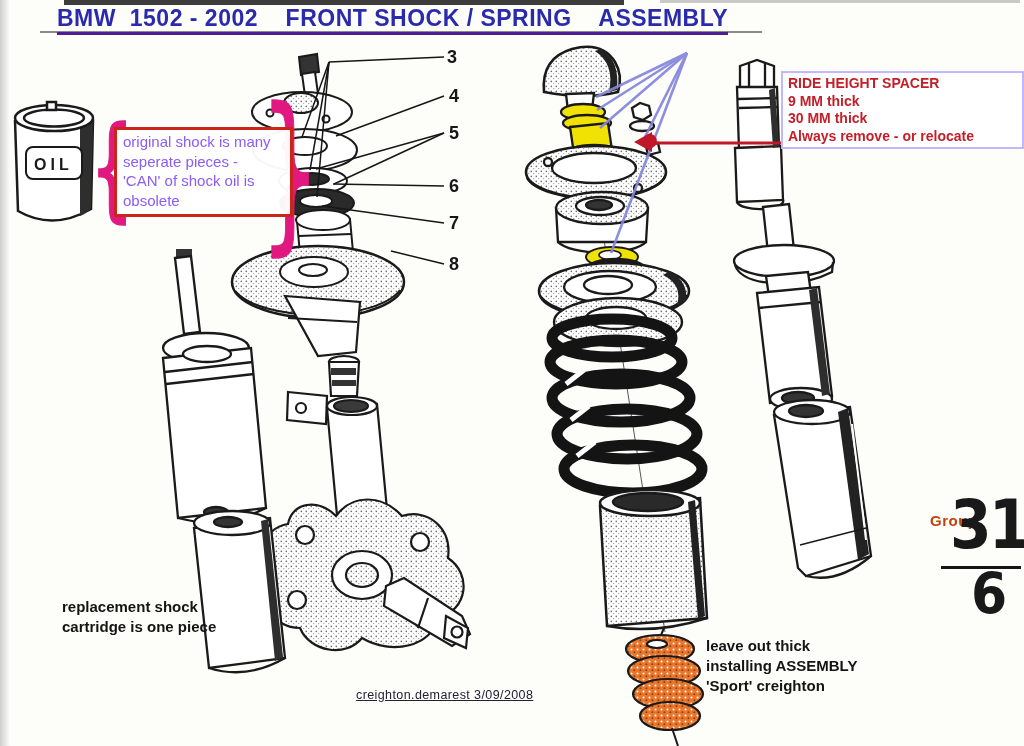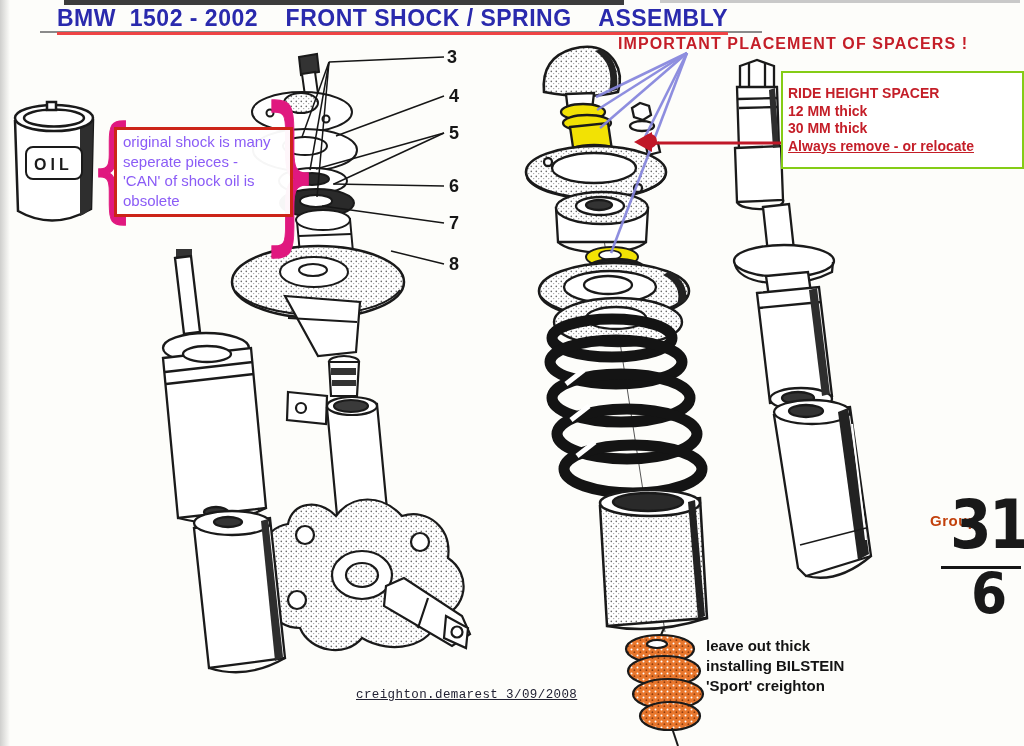--- a/index.html
+++ b/index.html
@@ -2,56 +2,55 @@
 <html><head>
 <meta charset="utf-8">
 <style>
   html,body{margin:0;padding:0;background:#e8e8e8;}
   #stage{position:relative;width:1024px;height:746px;background:#fdfdfa;overflow:hidden;
          font-family:"Liberation Sans",sans-serif;}
   #stage::before{content:"";position:absolute;left:0;top:0;bottom:0;width:10px;
          background:linear-gradient(to right,#cfcfcd,rgba(255,255,255,0));z-index:5;pointer-events:none;}
   .abs{position:absolute;}
   .title{top:5px;left:57px;font-size:23px;font-weight:bold;color:#2a2aad;
-         letter-spacing:.5px;white-space:pre;border-bottom:3px solid #ef4444;padding-bottom:0px;z-index:4;}
+         letter-spacing:.5px;white-space:pre;border-bottom:3px solid #4c1d95;padding-bottom:0px;z-index:4;}
   .title-rule{top:31px;left:40px;width:722px;height:2px;background:#8a8a8a;z-index:3;}
   .topstrip{top:0;left:64px;width:560px;height:5px;background:#3c3c3c;z-index:3;}
   .topstrip2{top:0;left:660px;width:360px;height:3px;background:#c9c9c9;z-index:3;}
   .imp-heading{top:35px;left:618px;font-size:16px;font-weight:bold;color:#c41e28;
          letter-spacing:1.1px;white-space:pre;z-index:4;}
-  .ride-box{top:71px;left:781px;width:229px;border:2px solid #84cc16;background:rgba(255,255,255,.96);
-         padding:12px 5px;color:#c41e28;font-size:14px;font-weight:bold;line-height:17.5px;z-index:4;white-space:nowrap;}
-  .ride-box .ul{text-decoration:underline;}
+  .ride-box{top:71px;left:781px;width:229px;border:2px solid #c4b5fd;background:rgba(255,255,255,.96);
+         padding:2px 5px;color:#c41e28;font-size:14px;font-weight:bold;line-height:17.5px;z-index:4;white-space:nowrap;}
+  .ride-box .ul{}
   .orig-box{top:127px;left:114px;width:155px;border:3px solid #cc2418;background:rgba(255,255,255,.96);
          padding:2px 12px 4px 6px;color:#8b5cf6;font-size:15px;font-weight:normal;line-height:19.5px;z-index:4;}
   .note{font-size:15px;font-weight:bold;color:#141414;line-height:20px;z-index:4;white-space:nowrap;}
   .repl-note{top:597px;left:62px;}
   .bilstein-note{top:636px;left:706px;}
   .callout{font-size:18px;font-weight:bold;color:#161616;z-index:4;}
   .group-label{top:512px;left:930px;font-size:15px;font-weight:bold;color:#c2410c;letter-spacing:.5px;z-index:4;}
   .group-number{top:494px;left:950px;font-size:60px;font-weight:bold;color:#191919;
          font-family:"DejaVu Sans",sans-serif;letter-spacing:-3px;line-height:60px;transform:scaleY(1.12);z-index:4;}
   .group-line{top:566px;left:941px;width:80px;height:3px;background:#151515;z-index:4;}
   .group-sub{top:566px;left:971px;font-size:52px;font-weight:bold;color:#191919;
          font-family:"DejaVu Sans",sans-serif;line-height:56px;transform:scaleY(1.1);z-index:4;}
-  .signature{top:688px;left:356px;font-size:12.5px;color:#223;font-family:Liberation Mono, monospace;
+  .signature{top:688px;left:356px;font-size:12.5px;color:#223;font-family:Liberation Sans, sans-serif;
          text-decoration:underline;z-index:4;letter-spacing:.4px;}
   svg.art{position:absolute;left:0;top:0;z-index:2;}
 </style>
 </head>
 <body>
 
 <div id="stage">
 
   <div class="abs topstrip"></div>
   <div class="abs topstrip2"></div>
   <div class="abs title">BMW  1502 - 2002    FRONT SHOCK / SPRING    ASSEMBLY</div>
   <div class="abs title-rule"></div>
 
-  <div class="abs imp-heading">IMPORTANT PLACEMENT OF SPACERS !</div>
 
   <svg class="art" width="1024" height="746" viewBox="0 0 1024 746">
     <defs>
       <pattern id="stip" width="5" height="5" patternUnits="userSpaceOnUse">
         <rect width="5" height="5" fill="#ffffff"></rect>
         <circle cx="1.3" cy="1.4" r="0.8" fill="#6a6a6a"></circle>
         <circle cx="3.7" cy="3.6" r="0.7" fill="#9a9a9a"></circle>
       </pattern>
       <pattern id="stipO" width="6" height="6" patternUnits="userSpaceOnUse">
         <rect width="6" height="6" fill="#e8762c"></rect>
@@ -284,31 +283,35 @@
 
     <g>
       <line x1="650" y1="143" x2="782" y2="143" stroke="#c01828" stroke-width="3"></line>
       <circle cx="650" cy="141" r="7" fill="#c01828"></circle>
       <polygon points="634,142 652,132 652,152" fill="#c01828"></polygon>
     </g>
   </svg>
 
   <div class="abs ride-box">
     <div>RIDE HEIGHT SPACER</div>
-    <div>12 MM thick</div>
+    <div>9 MM thick</div>
     <div>30 MM thick</div>
     <div class="ul">Always remove - or relocate</div>
   </div>
 
   <div class="abs orig-box">original shock is many seperate pieces - 'CAN' of shock oil is obsolete</div>
 
+  <div class="abs note repl-note">
+    <div>replacement shock</div>
+    <div>cartridge is one piece</div>
+  </div>
 
   <div class="abs note bilstein-note">
     <div>leave out thick</div>
-    <div>installing BILSTEIN</div>
+    <div>installing ASSEMBLY</div>
     <div>'Sport' creighton</div>
   </div>
 
   <div class="abs callout" style="top:47px;left:447px;">3</div>
   <div class="abs callout" style="top:86px;left:449px;">4</div>
   <div class="abs callout" style="top:123px;left:449px;">5</div>
   <div class="abs callout" style="top:176px;left:449px;">6</div>
   <div class="abs callout" style="top:213px;left:449px;">7</div>
   <div class="abs callout" style="top:254px;left:449px;">8</div>
 

